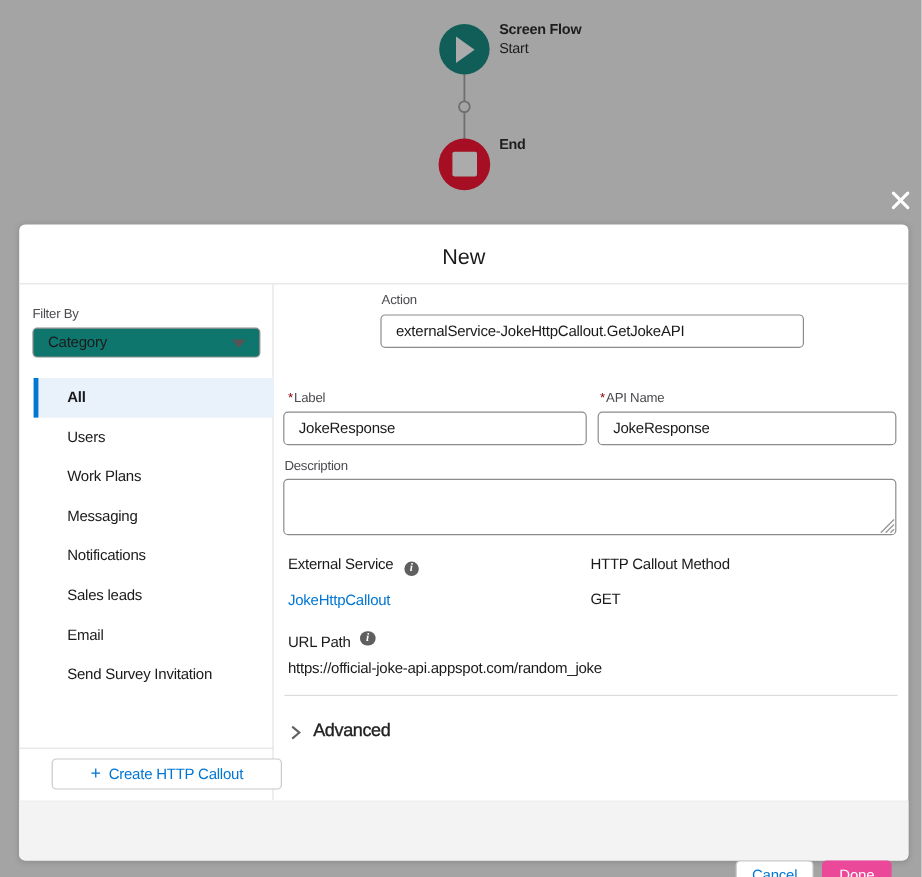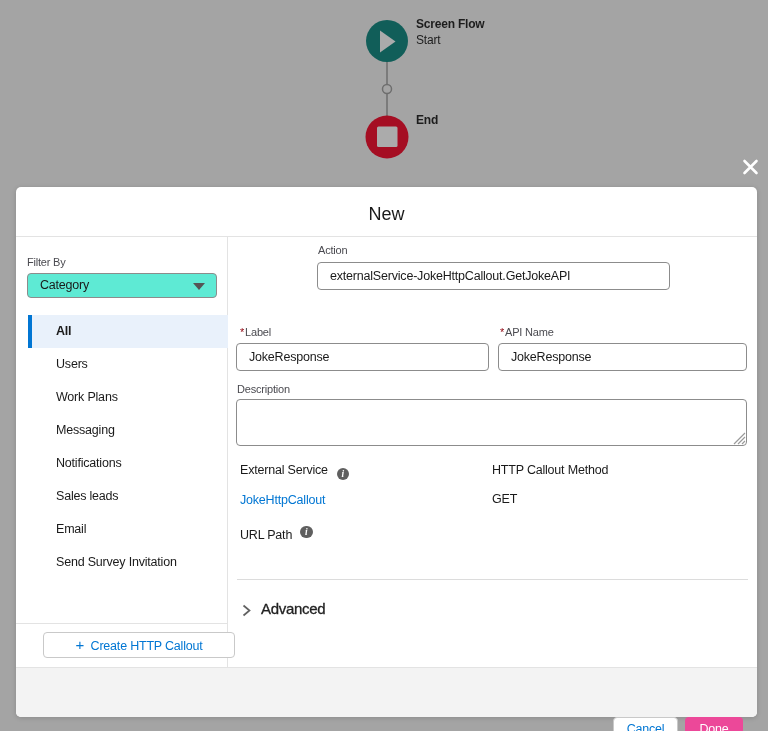--- a/index.html
+++ b/index.html
@@ -17,21 +17,21 @@
   }
   #mhead h1 { font-size:18px; font-weight:normal; color:#1a1a1a; line-height:55px; letter-spacing:0; }
   #sidebar {
     position:absolute; left:0; top:50px; width:212px; height:430px;
     border-right:1px solid #e3e3e3;
   }
   .lbl { position:absolute; font-size:11px; color:#4a4a50; letter-spacing:-0.2px; }
   #filterby { left:11px; top:19px; }
   #catsel {
     position:absolute; left:11px; top:36px; width:190px; height:25px;
-    border:1px solid #8c8c8c; border-radius:4px; background:#5eead4;
+    border:1px solid #8c8c8c; border-radius:4px; background:#0f766e;
   }
   #catsel span { position:absolute; left:12px; top:4px; font-size:12.5px; color:#1a1a1a; letter-spacing:-0.2px; }
   #catsel .caret {
     position:absolute; right:11px; top:9px; width:0; height:0;
     border-left:6px solid transparent; border-right:6px solid transparent;
     border-top:7px solid #555;
   }
   #navlist { position:absolute; left:0; top:78px; width:212px; list-style:none; }
   #navlist li {
     height:33px; line-height:33px; font-size:12.5px; color:#1a1a1a; letter-spacing:-0.2px;
@@ -137,20 +137,21 @@
     </div>
 
     <div class="val" style="left:11px; top:226px;">External Service</div>
     <div class="info" style="left:107.5px; top:230.5px;">i</div>
     <div class="val" style="left:263px; top:226px;">HTTP Callout Method</div>
     <div class="val link" style="left:11px; top:256px;">JokeHttpCallout</div>
     <div class="val" style="left:263px; top:255px;">GET</div>
 
     <div class="val" style="left:11px; top:291px;">URL Path</div>
     <div class="info" style="left:71px; top:288.5px;">i</div>
+    <div class="val" style="left:11px; top:313px;">https://official-joke-api.appspot.com/random_joke</div>
 
     <div style="position:absolute; left:8px; top:342px; width:511px; border-top:1px solid #dcdcdc;"></div>
 
     <svg style="position:absolute; left:13px; top:367px;" width="10" height="13" viewBox="0 0 10 13">
       <path d="M 1.5 1.5 L 7.5 6.5 L 1.5 11.5" stroke="#616161" stroke-width="1.7" fill="none"></path>
     </svg>
     <div style="position:absolute; left:32px; top:363px; font-size:15px; letter-spacing:-0.3px; color:#222; -webkit-text-stroke:0.3px #222;">Advanced</div>
   </div>
 
   <div id="mfoot">

